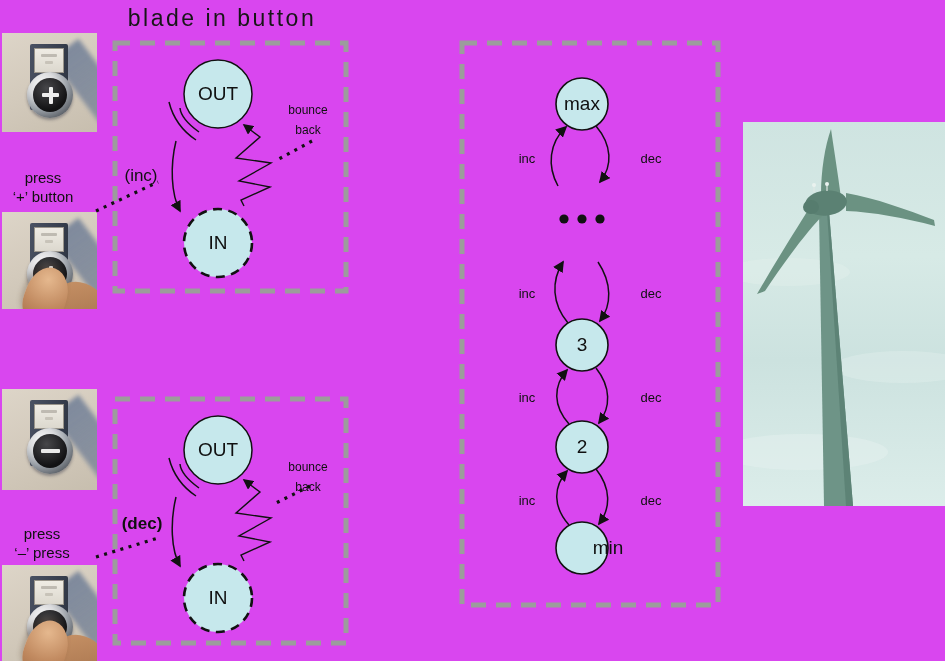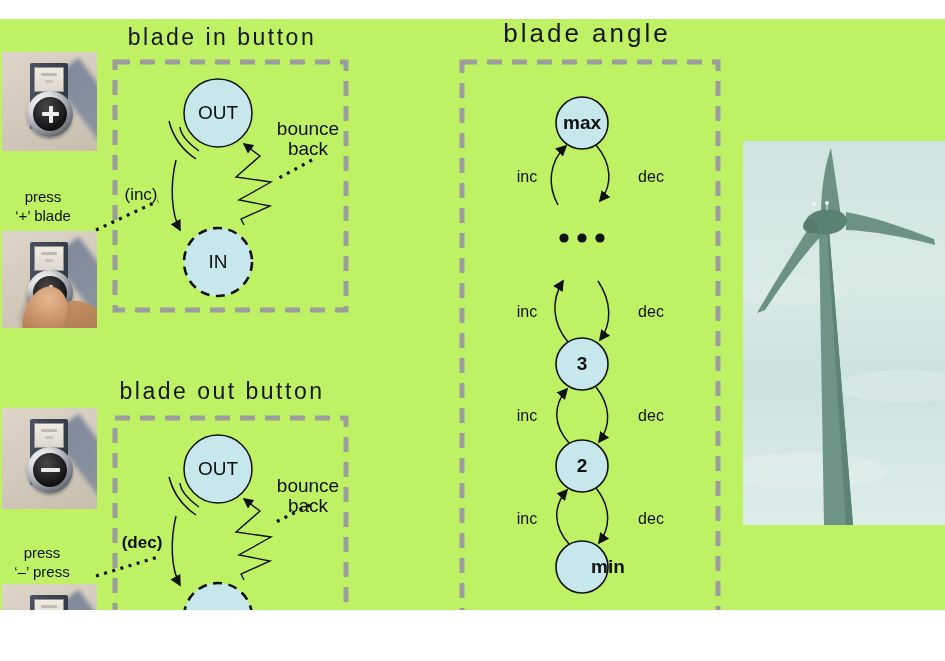--- a/index.html
+++ b/index.html
@@ -1,26 +1,26 @@
 <!DOCTYPE html>
 <html><head>
 <meta charset="utf-8">
 <style>
   html,body { margin:0; padding:0; background:#fff; }
-  #canvas { position:relative; width:945px; height:591px; background:#bef264;
-            font-family:"Liberation Sans", sans-serif; overflow:hidden; color:#111;margin-top:19px; }
+  #canvas { position:relative; width:945px; height:661px; background:#d946ef;
+            font-family:"Liberation Sans", sans-serif; overflow:hidden; color:#111; }
   .abs { position:absolute; }
   .ctr { transform:translate(-50%,-50%); text-align:center; white-space:nowrap; }
   .title { font-size:23px; letter-spacing:2.5px; color:#161616; }
   .title-big { font-size:26px; letter-spacing:3px; color:#161616; }
   .state-txt { font-size:19px; color:#101010;text-align:right; }
-  .state-bold { font-size:19px; font-weight:bold; color:#101010; }
+  .state-bold { font-size:19px; font-weight:normal; color:#101010; }
   .ev-lbl { font-size:17px; color:#101010; }
-  .incdec { font-size:16px; color:#101010; }
-  .two-line { font-size:19px; line-height:20px; color:#101010; }
+  .incdec { font-size:13px; color:#101010; }
+  .two-line { font-size:12px; line-height:20px; color:#101010; }
   .press { font-size:15px; line-height:19px; color:#101010; }
   svg { display:block; }
   #lines { position:absolute; left:0; top:0; pointer-events:none; }
 
   
   .photo { position:absolute; width:95px; overflow:hidden;
            background:linear-gradient(155deg,#ddd5c8 0%,#d3cabc 50%,#c7beae 100%); }
   .shadow { position:absolute; left:46px; top:16px; width:34px; height:115px;
             background:linear-gradient(180deg,rgba(93,112,143,.72),rgba(93,112,143,.5));
             transform:rotate(-37deg); transform-origin:50% 0; filter:blur(2px); }
@@ -159,33 +159,31 @@
 
       <path d="M 569 424 C 553 406 553 386 567 370" fill="none" stroke="#111" stroke-width="1.5" marker-end="url(#arw)"></path>
       <path d="M 596 368 C 611 387 611 407 599 423" fill="none" stroke="#111" stroke-width="1.5" marker-end="url(#arw)"></path>
 
       <path d="M 569 525 C 553 507 553 487 567 471" fill="none" stroke="#111" stroke-width="1.5" marker-end="url(#arw)"></path>
       <path d="M 596 469 C 611 488 611 508 599 524" fill="none" stroke="#111" stroke-width="1.5" marker-end="url(#arw)"></path>
     </g>
   </svg>
 
   <div class="abs ctr title" style="left:222px; top:18px;">blade in button</div>
-  <div class="abs ctr title" style="left:222px; top:372px;">blade out button</div>
-  <div class="abs ctr title-big" style="left:587px; top:14px;">blade angle</div>
 
   <div class="abs ctr state-txt" style="left:218px; top:94px;">OUT</div>
   <div class="abs ctr state-txt" style="left:218px; top:243px;">IN</div>
   <div class="abs ctr ev-lbl" style="left:141px; top:176px;">(inc)</div>
   <div class="abs ctr two-line" style="left:308px; top:120px;">
     <div>bounce</div>
     <div>back</div>
   </div>
   <div class="abs ctr press" style="left:43px; top:187px;">
     <div>press</div>
-    <div>‘+’ blade</div>
+    <div>‘+’ button</div>
   </div>
 
   <div class="abs ctr state-txt" style="left:218px; top:450px;">OUT</div>
   <div class="abs ctr state-txt" style="left:218px; top:598px;">IN</div>
   <div class="abs ctr ev-lbl" style="left:142px; top:524px;font-weight:bold;">(dec)</div>
   <div class="abs ctr two-line" style="left:308px; top:477px;">
     <div>bounce</div>
     <div>back</div>
   </div>
   <div class="abs ctr press" style="left:42px; top:543px;">

